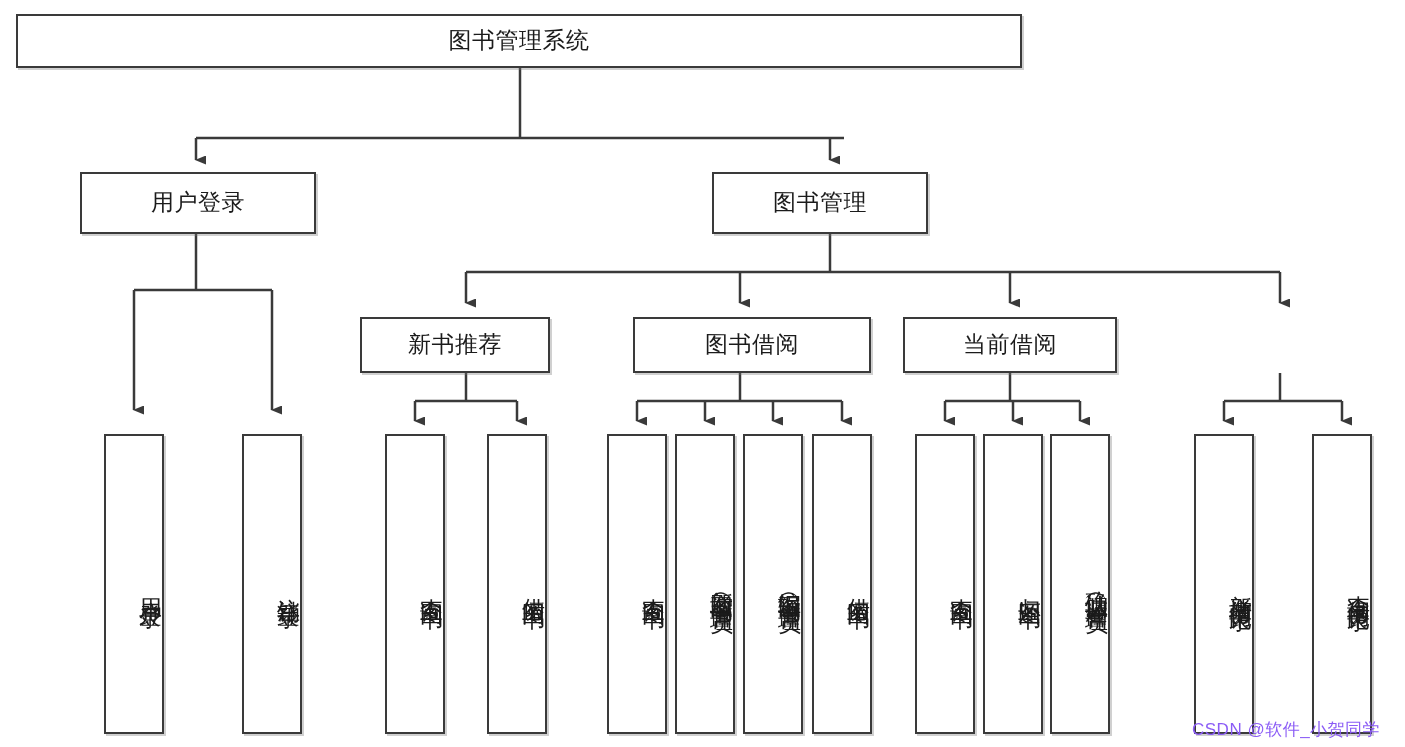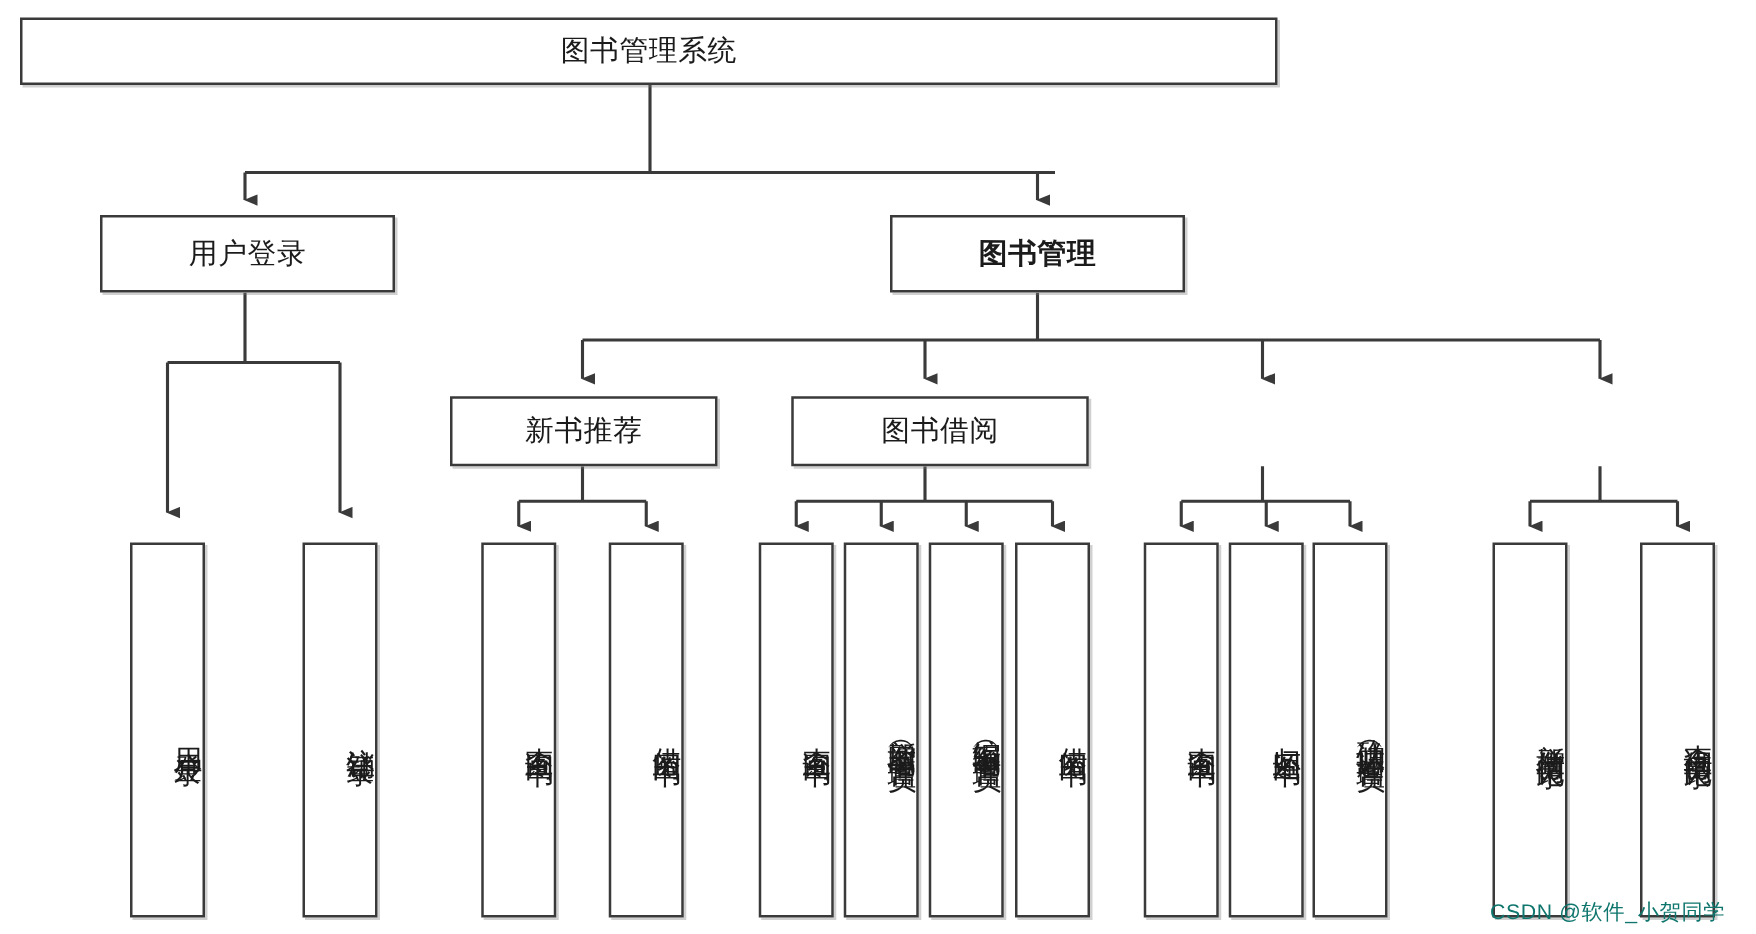--- a/index.html
+++ b/index.html
@@ -63,21 +63,21 @@
     writing-mode: vertical-rl;
     text-orientation: upright;
     font-size: 23px;
     line-height: 1.0;
     letter-spacing: 3px;
     white-space: nowrap;
   }
   .watermark {
     position: absolute;
     font-size: 17px;
-    color: #0f766e;
+    color: #8b5cf6;
     white-space: nowrap;
     letter-spacing: 0.5px;
   }
 </style>
 </head>
 <body>
 
 <div id="canvas">
 
   <svg id="edges" viewBox="0 0 1405 747">
@@ -130,30 +130,33 @@
     </g>
   </svg>
 
   <div class="node root horiz" style="left:16px; top:14px; width:1006px; height:54px;">
     <span class="lbl">图书管理系统</span>
   </div>
 
   <div class="node horiz" style="left:80px; top:172px; width:236px; height:62px;">
     <span class="lbl">用户登录</span>
   </div>
-  <div class="node horiz" style="left:712px; top:172px; width:236px; height:62px;font-weight:bold;">
+  <div class="node horiz" style="left:712px; top:172px; width:216px; height:62px;">
     <span class="lbl">图书管理</span>
   </div>
 
-  <div class="node horiz" style="left:360px; top:317px; width:214px; height:56px;">
+  <div class="node horiz" style="left:360px; top:317px; width:190px; height:56px;">
     <span class="lbl">新书推荐</span>
   </div>
   <div class="node horiz" style="left:633px; top:317px; width:238px; height:56px;">
     <span class="lbl">图书借阅</span>
   </div>
+  <div class="node horiz" style="left:903px; top:317px; width:214px; height:56px;">
+    <span class="lbl">当前借阅</span>
+  </div>
 
   <div class="node vert" style="left:104px; top:434px; width:60px; height:300px;">
     <span class="lbl">用户登录</span>
   </div>
   <div class="node vert" style="left:242px; top:434px; width:60px; height:300px;">
     <span class="lbl">注销登录</span>
   </div>
 
   <div class="node vert" style="left:385px; top:434px; width:60px; height:300px;">
     <span class="lbl">查询图书</span>

